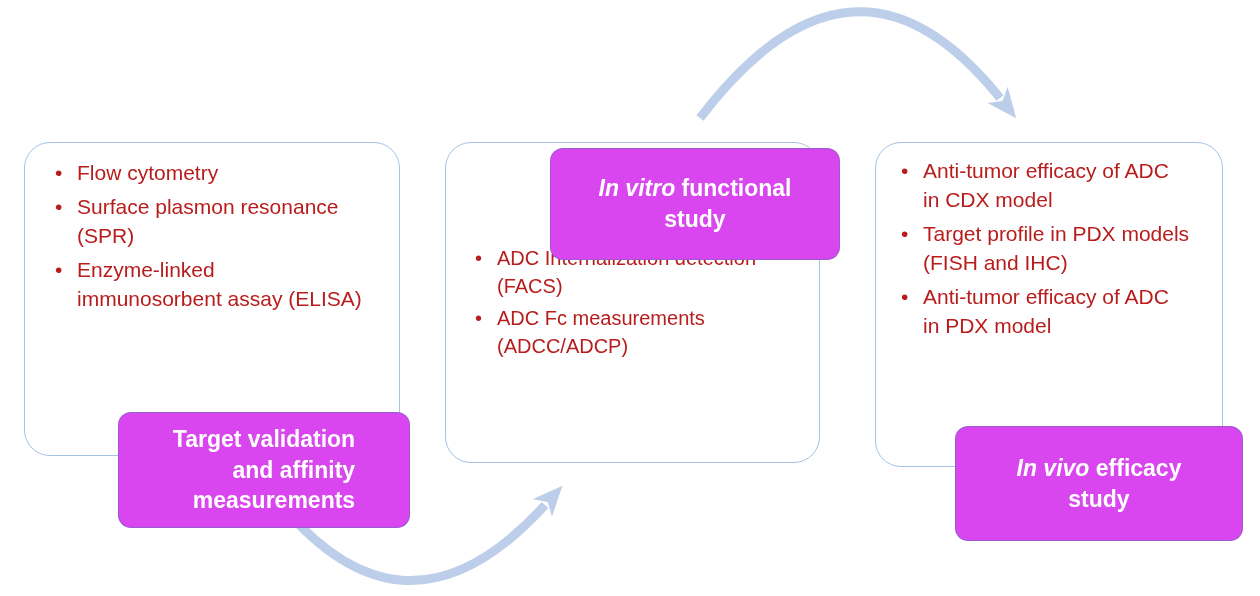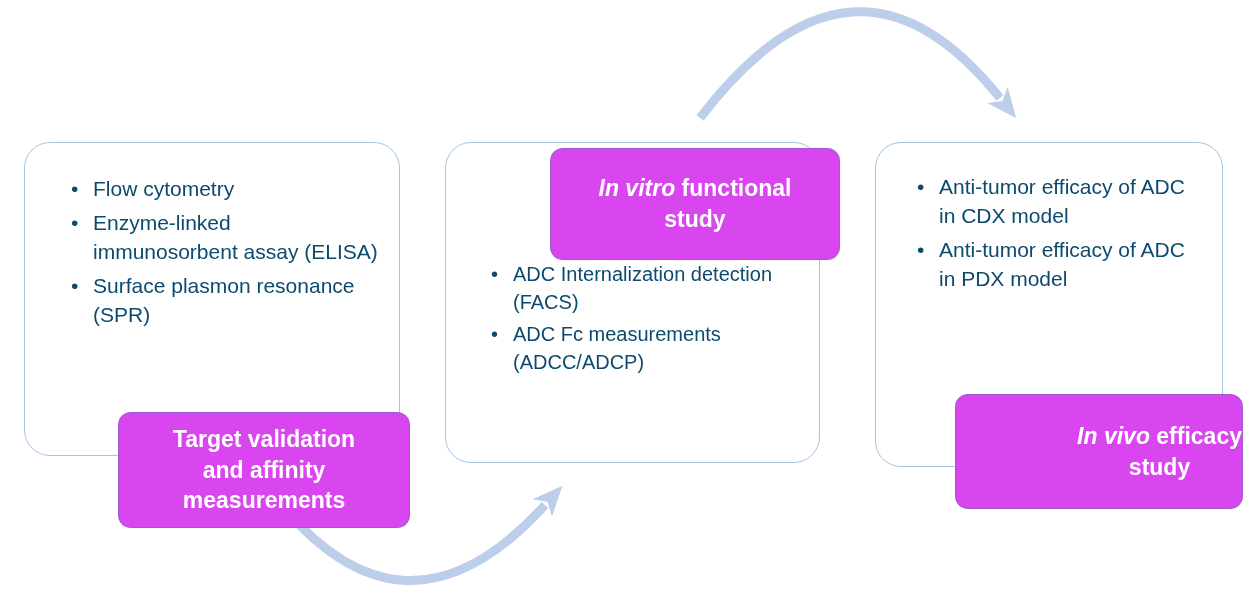--- a/index.html
+++ b/index.html
@@ -16,23 +16,23 @@
     border:1.5px solid #a6c3e3;
     border-radius:26px;
     z-index:1;
   }
   .panel-1{left:24px;top:142px;width:374px;height:312px;}
   .panel-2{left:445px;top:142px;width:373px;height:319px;}
   .panel-3{left:875px;top:142px;width:346px;height:323px;}
 
   .bullets{
     position:absolute;
-    margin:16px;padding:0;
+    margin:0;padding:0;
     list-style:none;
-    color:#0c4a6e;
+    color:#b91c1c;
     z-index:2;
   }
   .bullets li{
     position:relative;
     padding-left:27px;
     margin:5px 0;
     white-space:pre-line;
     line-height:1.38;
   }
   .bullets li::before{
@@ -60,51 +60,53 @@
     line-height:1.34;
     display:flex;
     align-items:center;
     justify-content:center;
     text-align:center;
     z-index:4;
     margin-top:38px;
   }
   .label-wrap{white-space:pre-line;}
   .label-wrap .it{font-style:italic;}
-  .label-1{left:118px;top:374px;width:290px;height:114px;}
+  .label-1{left:118px;top:374px;width:290px;height:114px;text-align:right;}
   .label-2{left:550px;top:110px;width:288px;height:110px;}
-  .label-3{left:955px;top:356px;width:286px;height:113px;justify-content:flex-end;}
+  .label-3{left:955px;top:388px;width:286px;height:113px;}
 </style>
 </head>
 <body>
 
 <div class="canvas">
 
   <section class="panel panel-1"></section>
   <section class="panel panel-2"></section>
   <section class="panel panel-3"></section>
 
   <ul class="bullets list-1">
     <li>Flow cytometry</li>
+    <li>Surface plasmon resonance
+(SPR)</li>
     <li>Enzyme-linked
 immunosorbent assay (ELISA)</li>
-    <li>Surface plasmon resonance
-(SPR)</li>
   </ul>
 
   <ul class="bullets list-2">
     <li>ADC Internalization detection
 (FACS)</li>
     <li>ADC Fc measurements
 (ADCC/ADCP)</li>
   </ul>
 
   <ul class="bullets list-3">
     <li>Anti-tumor efficacy of ADC
 in CDX model</li>
+    <li>Target profile in PDX models
+(FISH and IHC)</li>
     <li>Anti-tumor efficacy of ADC
 in PDX model</li>
   </ul>
 
   <svg class="arrows" width="1260" height="596" viewBox="0 0 1260 596">
     <defs>
       <marker id="ah" markerUnits="userSpaceOnUse" markerWidth="34" markerHeight="28" refX="4" refY="13" orient="auto">
         <path d="M0,0 L30,13 L0,26 L8,13 Z" fill="#bccee9"></path>
       </marker>
     </defs>

